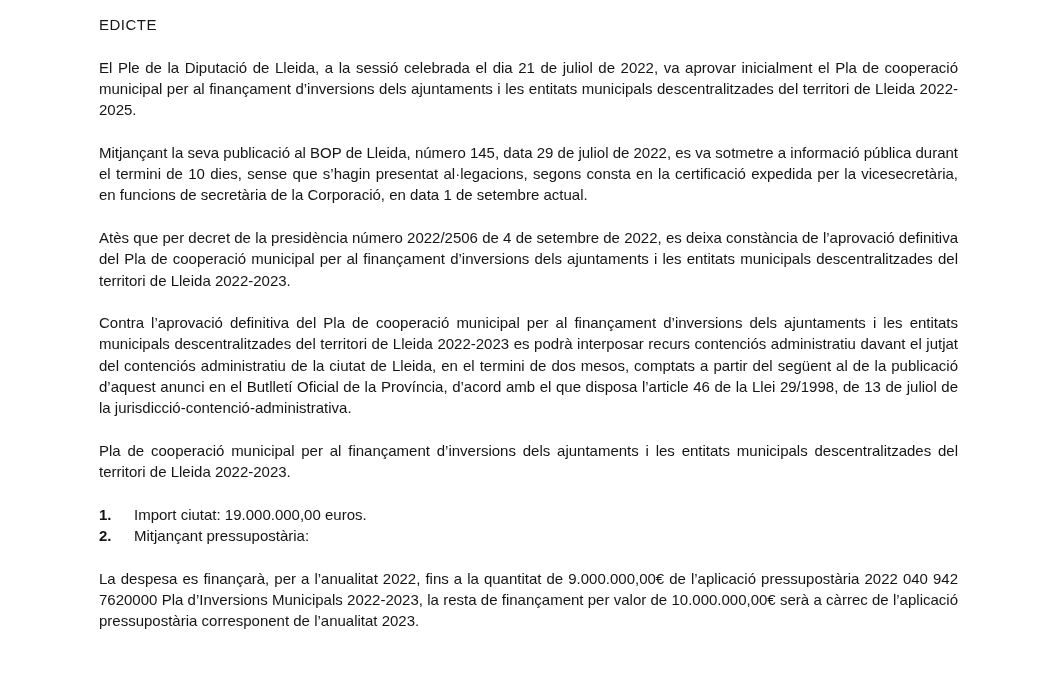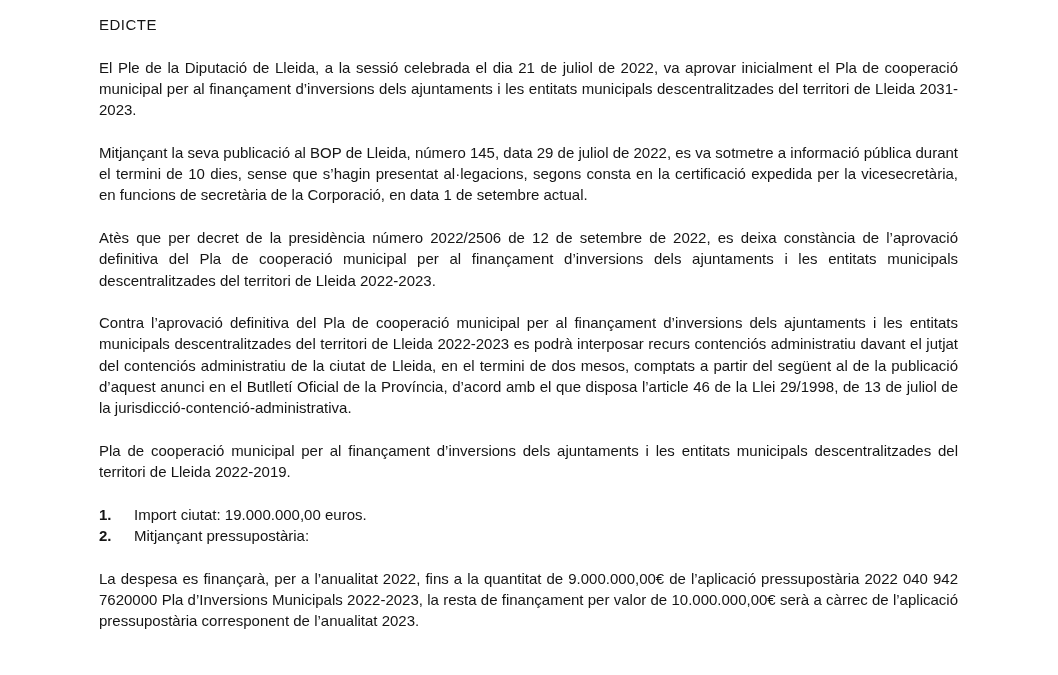--- a/index.html
+++ b/index.html
@@ -50,29 +50,29 @@
     flex: 1 1 auto;
   }
 </style>
 </head>
 <body>
 
 <div class="page">
 
   <div class="doc-title">EDICTE</div>
 
-  <p class="para">El Ple de la Diputació de Lleida, a la sessió celebrada el dia 21 de juliol de 2022, va aprovar inicialment el Pla de cooperació municipal per al finançament d’inversions dels ajuntaments i les entitats municipals descentralitzades del territori de Lleida 2031-2023.</p>
+  <p class="para">El Ple de la Diputació de Lleida, a la sessió celebrada el dia 21 de juliol de 2022, va aprovar inicialment el Pla de cooperació municipal per al finançament d’inversions dels ajuntaments i les entitats municipals descentralitzades del territori de Lleida 2022-2025.</p>
 
   <p class="para">Mitjançant la seva publicació al BOP de Lleida, número 145, data 29 de juliol de 2022, es va sotmetre a informació pública durant el termini de 10 dies, sense que s’hagin presentat al·legacions, segons consta en la certificació expedida per la vicesecretària, en funcions de secretària de la Corporació, en data 1 de setembre actual.</p>
 
-  <p class="para">Atès que per decret de la presidència número 2022/2506 de 12 de setembre de 2022, es deixa constància de l’aprovació definitiva del Pla de cooperació municipal per al finançament d’inversions dels ajuntaments i les entitats municipals descentralitzades del territori de Lleida 2022-2023.</p>
+  <p class="para">Atès que per decret de la presidència número 2022/2506 de 4 de setembre de 2022, es deixa constància de l’aprovació definitiva del Pla de cooperació municipal per al finançament d’inversions dels ajuntaments i les entitats municipals descentralitzades del territori de Lleida 2022-2023.</p>
 
   <p class="para">Contra l’aprovació definitiva del Pla de cooperació municipal per al finançament d’inversions dels ajuntaments i les entitats municipals descentralitzades del territori de Lleida 2022-2023 es podrà interposar recurs contenciós administratiu davant el jutjat del contenciós administratiu de la ciutat de Lleida, en el termini de dos mesos, comptats a partir del següent al de la publicació d’aquest anunci en el Butlletí Oficial de la Província, d’acord amb el que disposa l’article 46 de la Llei 29/1998, de 13 de juliol de la jurisdicció-contenció-administrativa.</p>
 
-  <p class="para">Pla de cooperació municipal per al finançament d’inversions dels ajuntaments i les entitats municipals descentralitzades del territori de Lleida 2022-2019.</p>
+  <p class="para">Pla de cooperació municipal per al finançament d’inversions dels ajuntaments i les entitats municipals descentralitzades del territori de Lleida 2022-2023.</p>
 
   <div class="num-list">
     <div class="list-item">
       <span class="list-num">1.</span>
       <span class="list-text">Import ciutat: 19.000.000,00 euros.</span>
     </div>
     <div class="list-item">
       <span class="list-num">2.</span>
       <span class="list-text">Mitjançant pressupostària:</span>
     </div>

